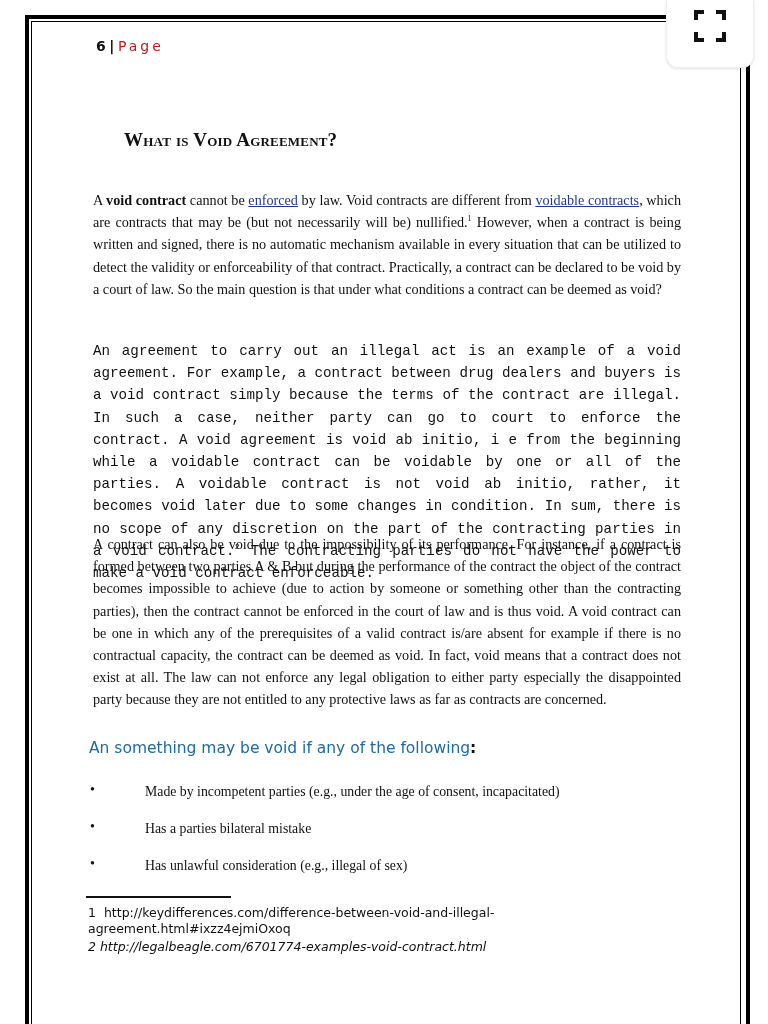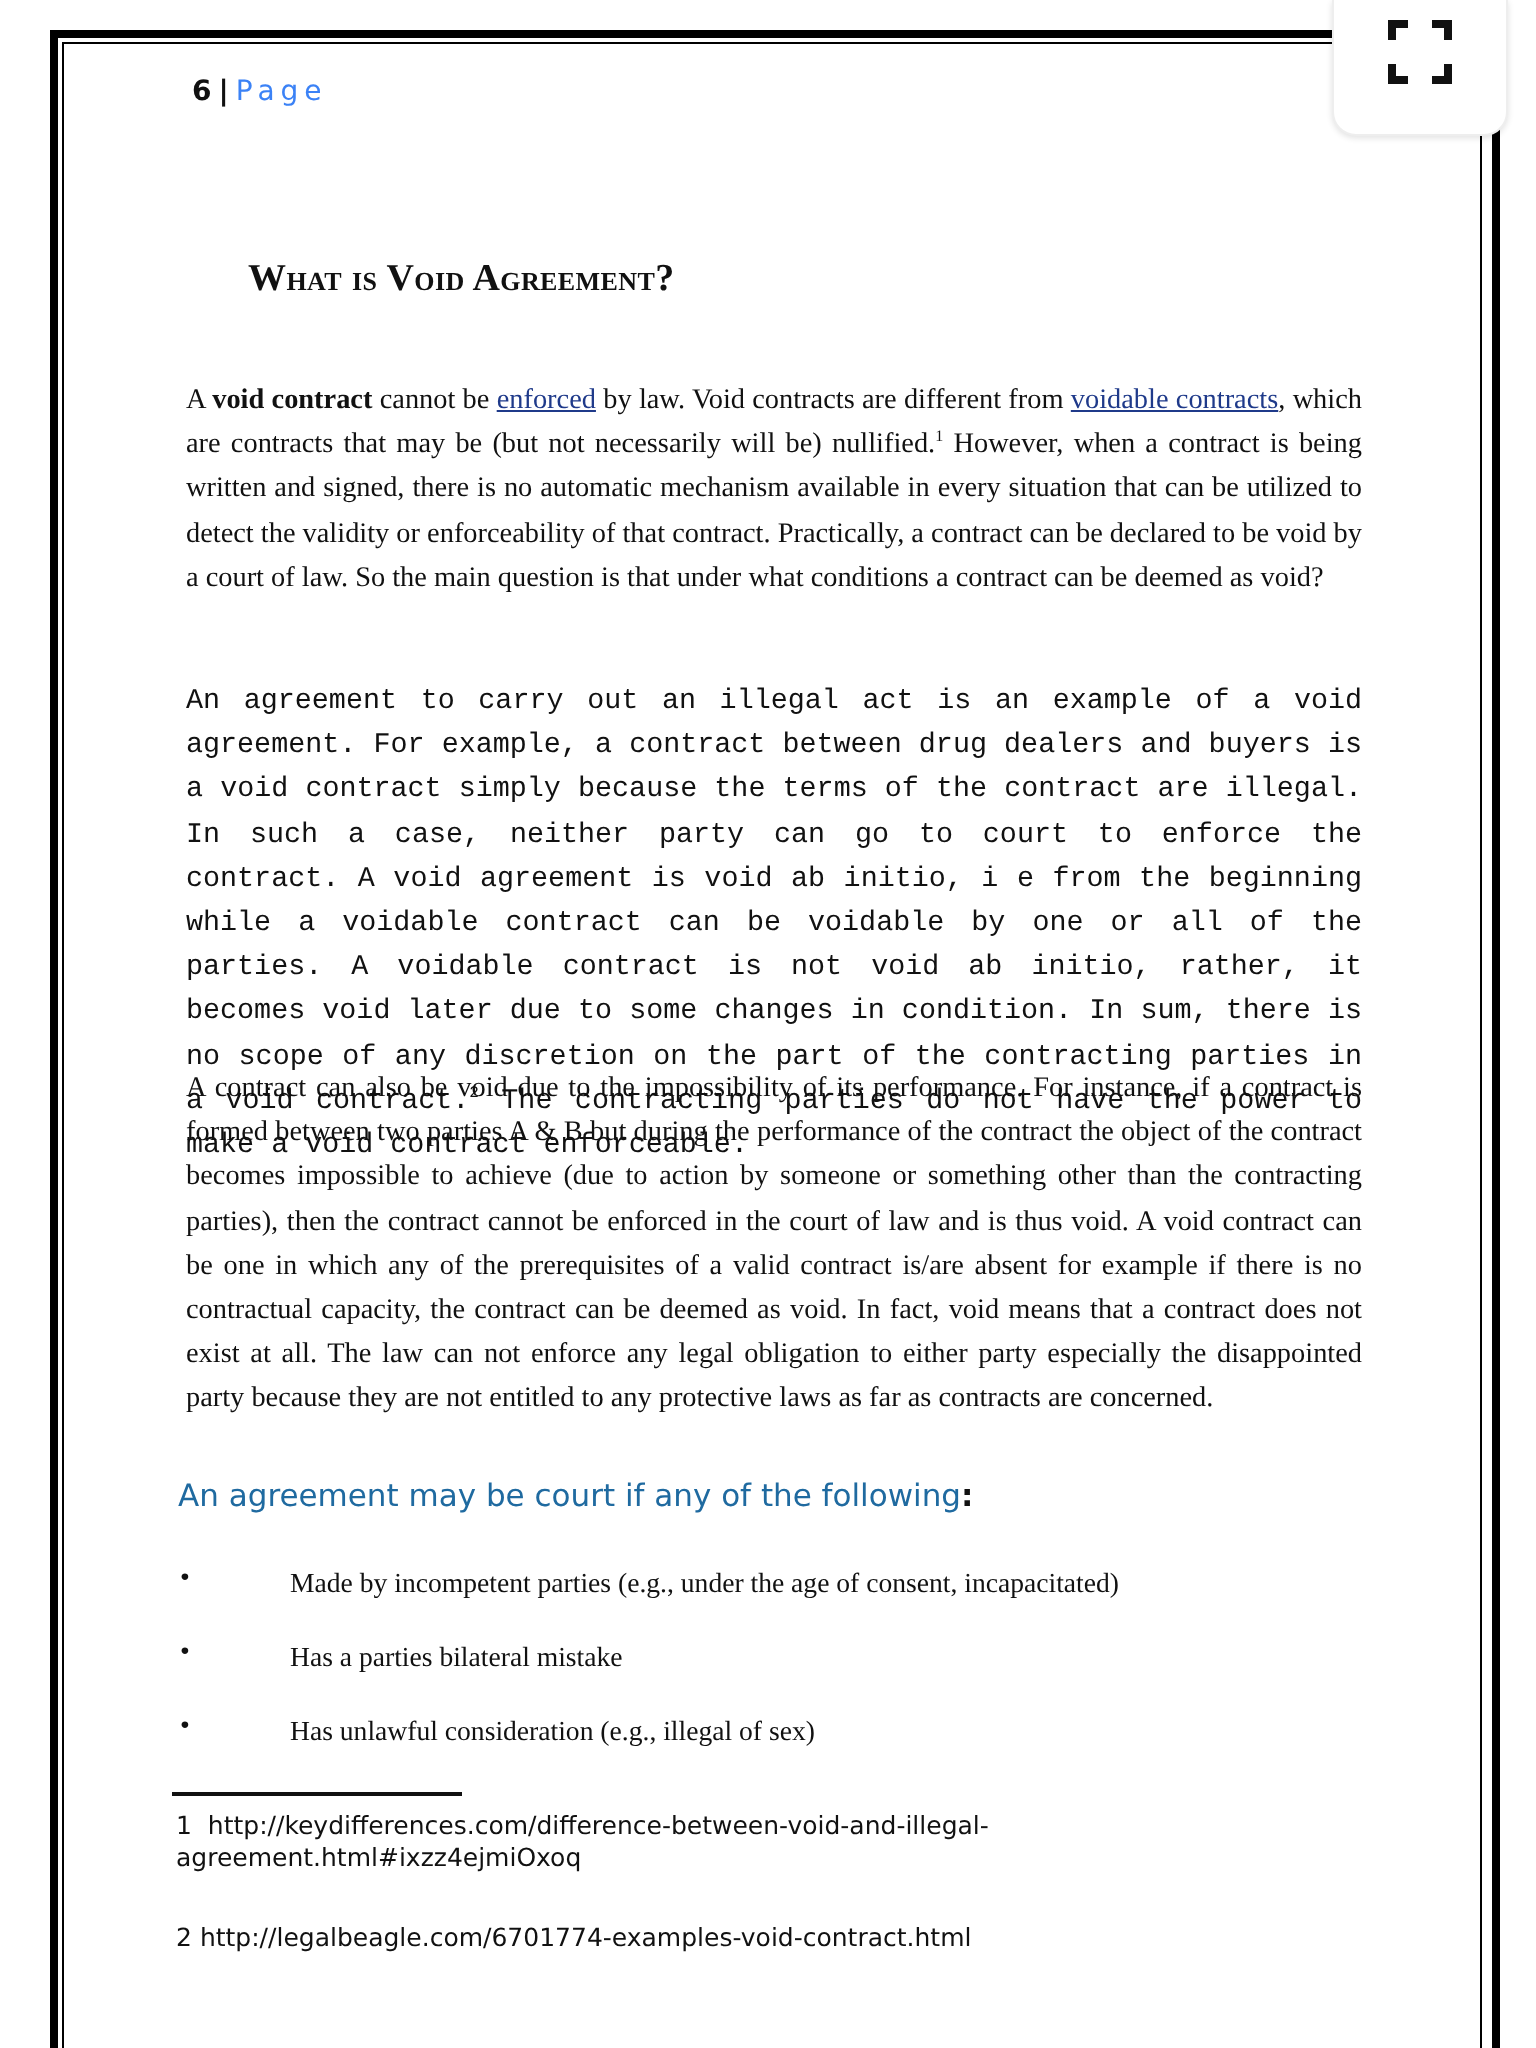--- a/index.html
+++ b/index.html
@@ -42,21 +42,21 @@
     position: absolute;
     left: 96px;
     top: 38px;
     font-family: "DejaVu Sans", sans-serif;
     font-size: 14px;
     color: #111;
     letter-spacing: 0.5px;
   }
   .page-number .num { font-weight: bold; }
   .page-number .sep { font-weight: bold; margin: 0 3px; }
-  .page-number .word { letter-spacing: 3px; color: #3b82f6; }
+  .page-number .word { letter-spacing: 3px; color: #b91c1c; }
 
   .heading {
     position: absolute;
     left: 124px;
     top: 129px;
     font-family: "Liberation Serif", serif;
     font-weight: bold;
     font-size: 19px;
     font-variant: small-caps;
     letter-spacing: 0.2px;
@@ -136,21 +136,21 @@
   }
   .footnote {
     position: absolute;
     left: 88px;
     font-family: "DejaVu Sans", sans-serif;
     font-size: 12.5px;
     line-height: 16px;
     color: #111;
   }
   .fn1 { top: 905px; width: 470px; }
-  .fn2 { top: 961px; }
+  .fn2 { top: 939px; font-style: italic; }
 
   
   .fullscreen-btn {
     position: absolute;
     left: 666px;
     top: 0;
     width: 86px;
     height: 67px;
     background: #ffffff;
     border-radius: 0 0 12px 12px;
@@ -176,21 +176,21 @@
 </div>
 
 <div class="heading">What is Void Agreement?</div>
 
 <div class="para p1"><span>A </span><b>void contract</b><span> cannot be </span><a>enforced</a><span> by law. Void contracts are different from </span><a>voidable contracts</a><span>, which are contracts that may be (but not necessarily will be) nullified.</span><sup>1</sup><span> However, when a contract is being written and signed, there is no automatic mechanism available in every situation that can be utilized to detect the validity or enforceability of that contract. Practically, a contract can be declared to be void by a court of law. So the main question is that under what conditions a contract can be deemed as void?</span></div>
 
 <div class="para p2"><span>An agreement to carry out an illegal act is an example of a void agreement. For example, a contract between drug dealers and buyers is a void contract simply because the terms of the contract are illegal. In such a case, neither party can go to court to enforce the contract. A void agreement is void ab initio, i e from the beginning while a voidable contract can be voidable by one or all of the parties. A voidable contract is not void ab initio, rather, it becomes void later due to some changes in condition. In sum, there is no scope of any discretion on the part of the contracting parties in a void contract.</span><sup>2</sup><span> The contracting parties do not have the power to make a void contract enforceable.</span></div>
 
 <div class="para p3">A contract can also be void due to the impossibility of its performance. For instance, if a contract is formed between two parties A &amp; B but during the performance of the contract the object of the contract becomes impossible to achieve (due to action by someone or something other than the contracting parties), then the contract cannot be enforced in the court of law and is thus void. A void contract can be one in which any of the prerequisites of a valid contract is/are absent for example if there is no contractual capacity, the contract can be deemed as void. In fact, void means that a contract does not exist at all. The law can not enforce any legal obligation to either party especially the disappointed party because they are not entitled to any protective laws as far as contracts are concerned.</div>
 
-<div class="list-heading"><span>An agreement may be court if any of the following</span><span class="colon">:</span></div>
+<div class="list-heading"><span>An something may be void if any of the following</span><span class="colon">:</span></div>
 
 <ul class="bullet-list">
   <li class="bullet-item">
     <span class="dot">•</span>
     <span class="text">Made by incompetent parties (e.g., under the age of consent, incapacitated)</span>
   </li>
   <li class="bullet-item">
     <span class="dot">•</span>
     <span class="text">Has a parties bilateral mistake</span>
   </li>

